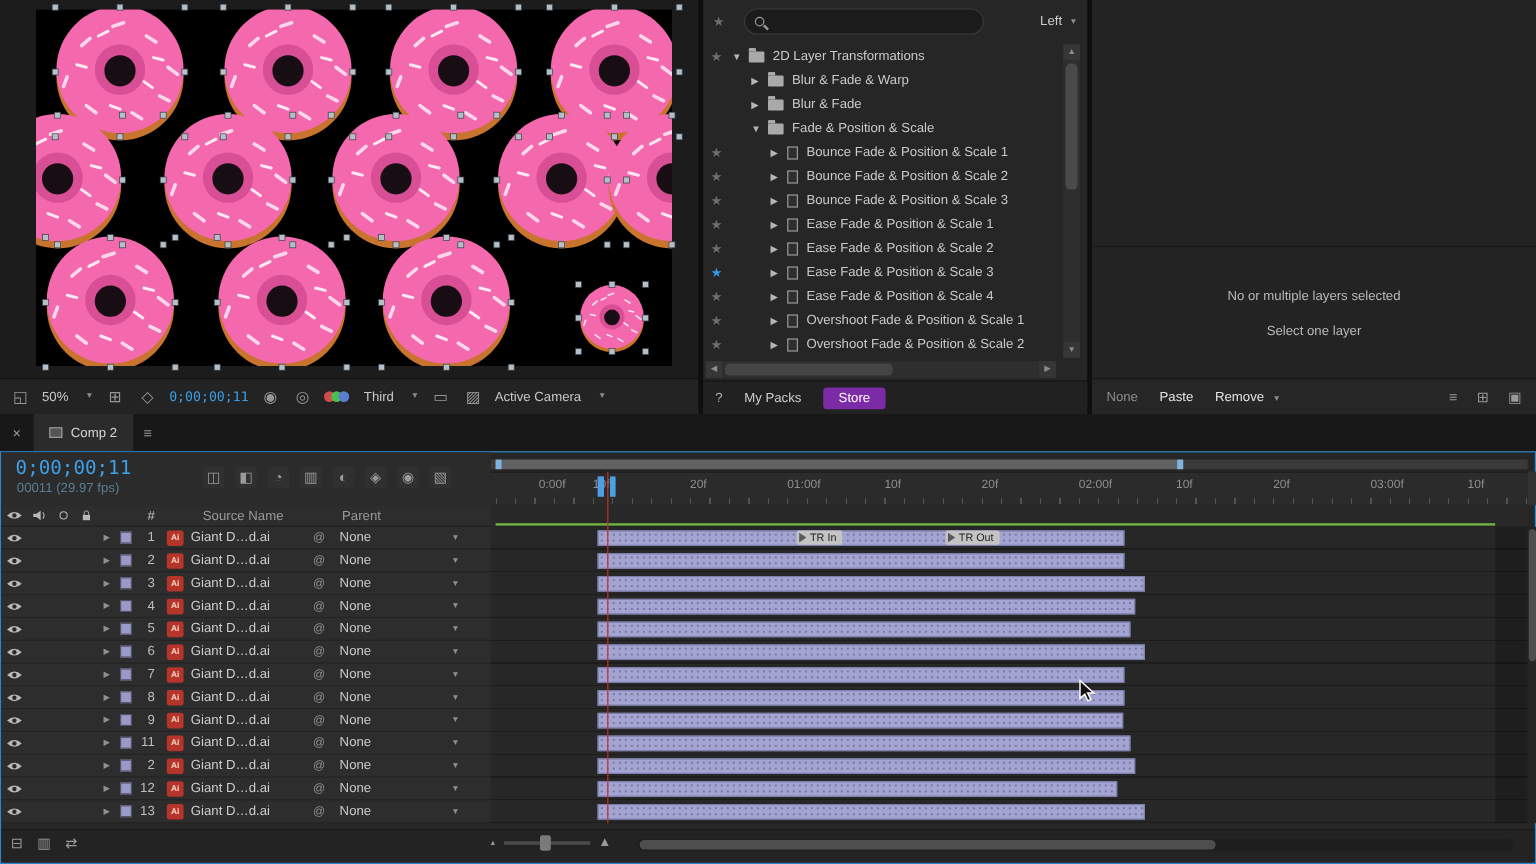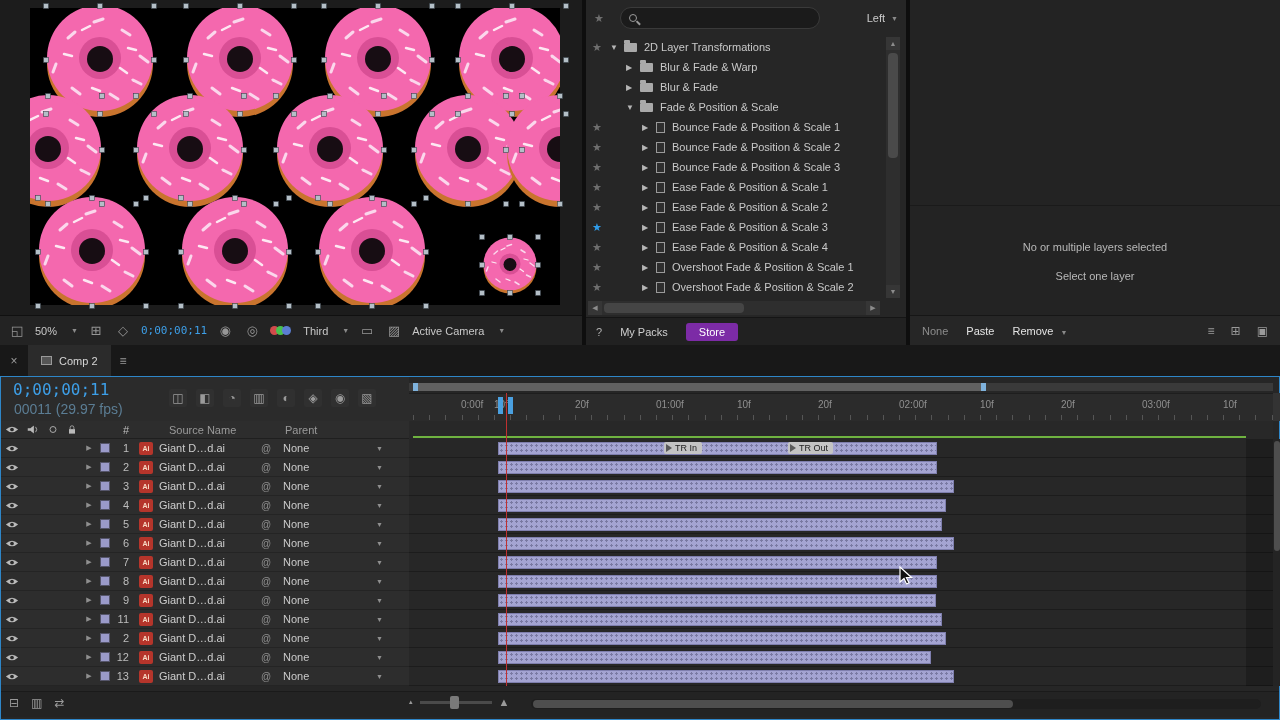--- a/index.html
+++ b/index.html
@@ -67,21 +67,21 @@
 
 #tabbar{position:absolute;left:0;top:345px;width:1280px;height:31px;background:#181818;display:flex;align-items:center}
 .closex{width:28px;text-align:center;color:#9a9a9a;font-size:12px}
 #comp-tab{height:31px;background:#2b2b2b;display:flex;align-items:center;gap:7px;padding:0 13px;color:#d6d6d6}
 .tabicon{width:11px;height:9px;border:1px solid #9a9a9a;background:#555}
 #tabmenu{margin-left:9px;color:#9a9a9a;font-size:12px}
 
 #tl-body{position:absolute;left:0;top:376px;width:1280px;height:344px;background:#262626;border:1px solid #2e86c8}
 #tc-zone{position:absolute;left:0;top:0;width:408px;height:44px;background:#2b2b2b}
 #tc-big{position:absolute;left:12px;top:3px;color:#3d9fe8;font-family:"DejaVu Sans Mono",monospace;font-size:16px}
-#tc-small{position:absolute;left:13px;top:24px;color:#5b7d94;font-size:14px}
+#tc-small{position:absolute;left:13px;top:24px;color:#5b7d94;font-size:11px}
 #tl-toolbar{position:absolute;left:168px;top:12px;display:flex;gap:9px}
 .tlic{width:18px;height:18px;color:#9a9a9a;font-size:12px;text-align:center;line-height:18px;background:#303030;border-radius:2px}
 
 #workstrip{position:absolute;left:408px;top:6px;width:864px;height:8px;background:#3a3a3a}
 #workarea{position:absolute;left:412px;top:6px;height:8px;background:#616161}
 #workarea::before,#workarea::after{content:"";position:absolute;top:0;width:5px;height:8px;background:#7fb2dc}
 #workarea::before{left:0}#workarea::after{right:0}
 #ruler{position:absolute;left:408px;top:16px;width:864px;height:28px;background:#2b2b2b;border-top:1px solid #1e1e1e}
 #ruler::after{content:"";position:absolute;left:4px;right:0;bottom:1px;height:5px;
   background:repeating-linear-gradient(90deg,#555 0 1px,transparent 1px 16.2px)}
@@ -510,21 +510,21 @@
           <span class="tlic">◐</span>
           <span class="tlic">◈</span>
           <span class="tlic">◉</span>
           <span class="tlic">▧</span>
         </span>
     </div>
 
     <div id="workstrip"></div>
     <div id="workarea" style="left: 412px; width: 573px;"></div>
     <div id="ruler">
-        <span class="rlab" style="left: 16px; padding-left: 36px;">0:00f</span>
+        <span class="rlab" style="left: 4px; padding-left: 36px;">0:00f</span>
         <span class="rlab" style="left: 85px;">10f</span>
         <span class="rlab" style="left: 166px;">20f</span>
         <span class="rlab" style="left: 247px;">01:00f</span>
         <span class="rlab" style="left: 328px;">10f</span>
         <span class="rlab" style="left: 409px;">20f</span>
         <span class="rlab" style="left: 490px;">02:00f</span>
         <span class="rlab" style="left: 571px;">10f</span>
         <span class="rlab" style="left: 652px;">20f</span>
         <span class="rlab" style="left: 733px;">03:00f</span>
         <span class="rlab" style="left: 814px;">10f</span>

